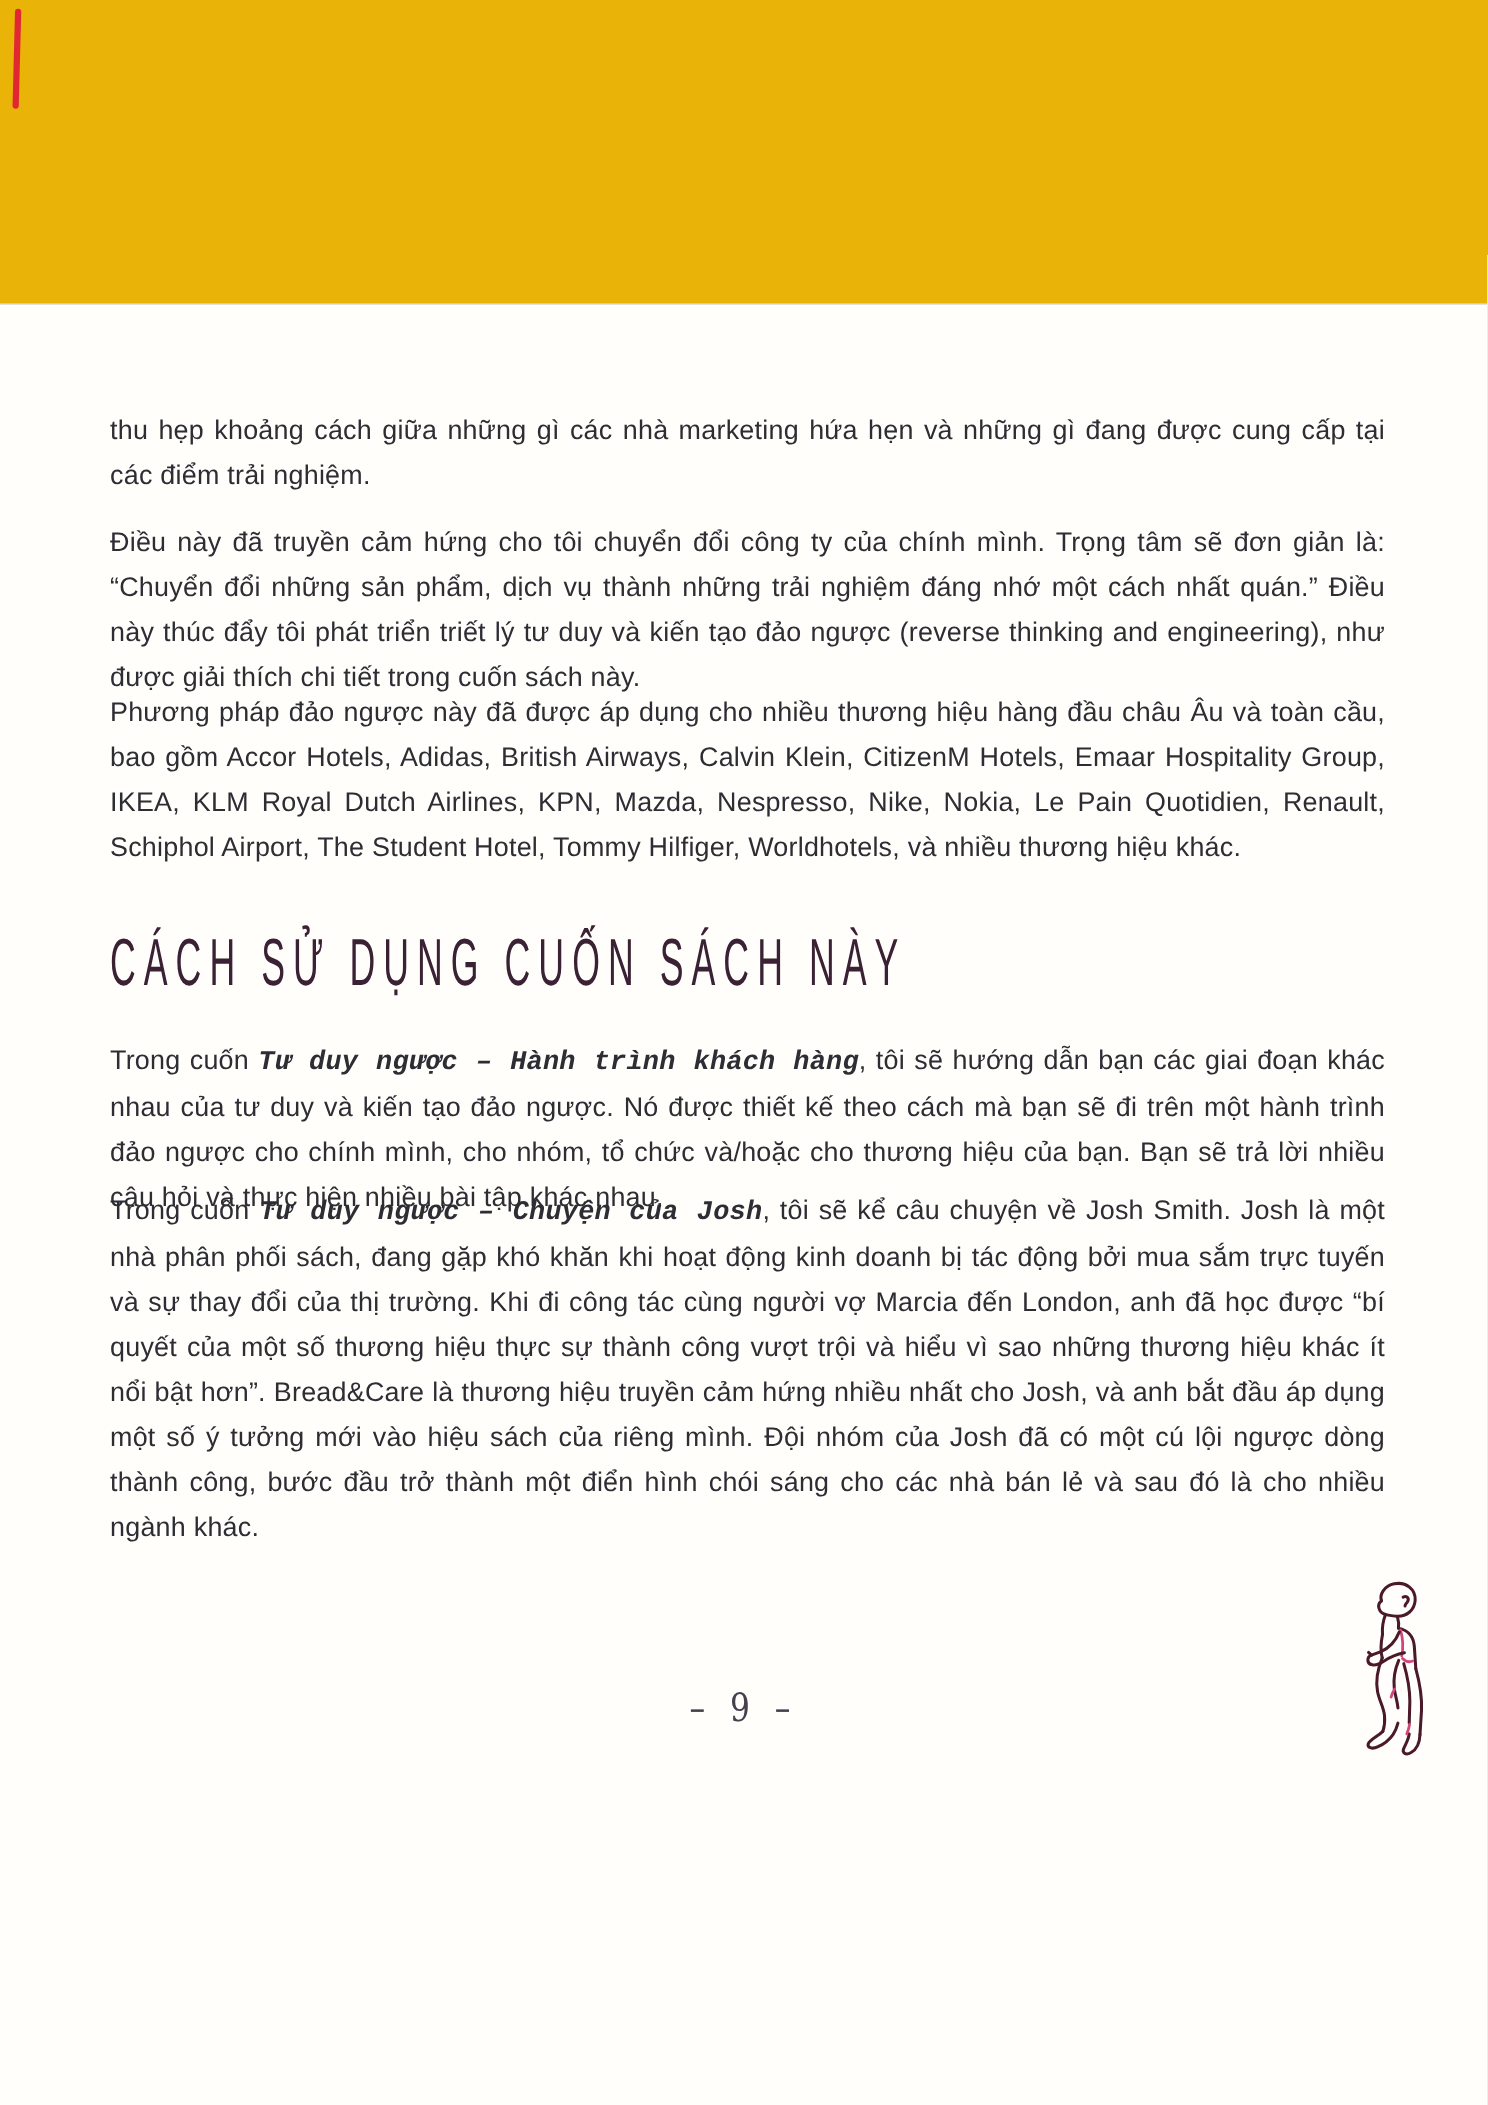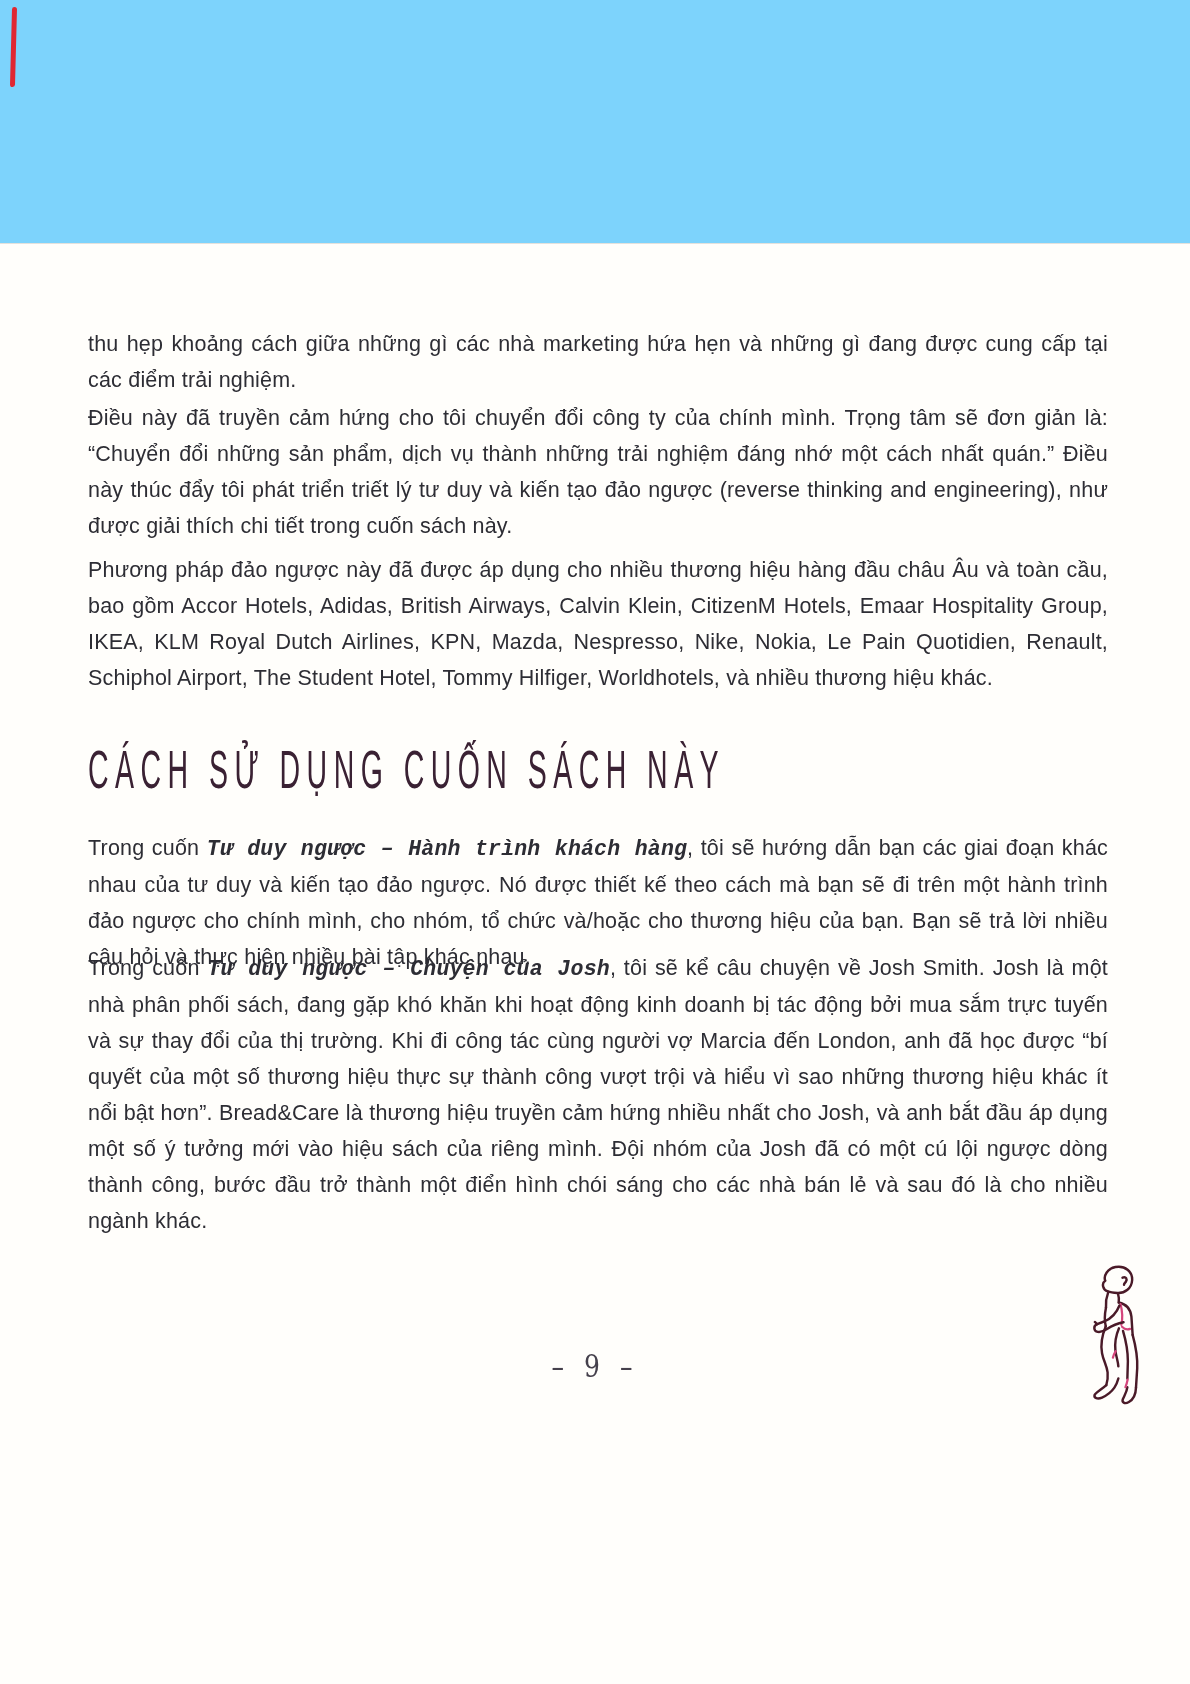--- a/index.html
+++ b/index.html
@@ -11,21 +11,21 @@
     --paper-edge:#e4e2dd;
     --paper:#fffefb;
     --pagenum:#45404c;
   }
   *{margin:0;padding:0;box-sizing:border-box;}
   html,body{background:#ffffff;}
   .page{
     position:relative;
     width:1190px;
     height:1684px;
-    background:#7dd3fc;
+    background:#eab308;
     overflow:hidden;
     font-family:"Liberation Sans", sans-serif;
     padding-left:48px;
   }
   
   .paper{
     position:absolute;
     left:0; top:243px; right:0; bottom:0;
     background:var(--paper);
     border-top:1px solid var(--paper-edge);
@@ -102,21 +102,21 @@
 <body>
 
 <div class="page">
 
   <div class="paper"></div>
 
   <div class="red-mark"></div>
 
   <p class="body-text" style="top:326px">thu hẹp khoảng cách giữa những gì các nhà marketing hứa hẹn và những gì đang được cung cấp tại các điểm trải nghiệm.</p>
 
-  <p class="body-text" style="top:400px">Điều này đã truyền cảm hứng cho tôi chuyển đổi công ty của chính mình. Trọng tâm sẽ đơn giản là: “Chuyển đổi những sản phẩm, dịch vụ thành những trải nghiệm đáng nhớ một cách nhất quán.” Điều này thúc đẩy tôi phát triển triết lý tư duy và kiến tạo đảo ngược (reverse thinking and engineering), như được giải thích chi tiết trong cuốn sách này.</p>
+  <p class="body-text" style="top:416px">Điều này đã truyền cảm hứng cho tôi chuyển đổi công ty của chính mình. Trọng tâm sẽ đơn giản là: “Chuyển đổi những sản phẩm, dịch vụ thành những trải nghiệm đáng nhớ một cách nhất quán.” Điều này thúc đẩy tôi phát triển triết lý tư duy và kiến tạo đảo ngược (reverse thinking and engineering), như được giải thích chi tiết trong cuốn sách này.</p>
 
   <p class="body-text" style="top:552px">Phương pháp đảo ngược này đã được áp dụng cho nhiều thương hiệu hàng đầu châu Âu và toàn cầu, bao gồm Accor Hotels, Adidas, British Airways, Calvin Klein, CitizenM Hotels, Emaar Hospitality Group, IKEA, KLM Royal Dutch Airlines, KPN, Mazda, Nespresso, Nike, Nokia, Le Pain Quotidien, Renault, Schiphol Airport, The Student Hotel, Tommy Hilfiger, Worldhotels, và nhiều thương hiệu khác.</p>
 
   <h1 class="section-heading">CÁCH SỬ DỤNG CUỐN SÁCH NÀY</h1>
 
   <p class="body-text" style="top:830px"><span>Trong cuốn </span><b>Tư duy ngược – Hành trình khách hàng</b><span>, tôi sẽ hướng dẫn bạn các giai đoạn khác nhau của tư duy và kiến tạo đảo ngược. Nó được thiết kế theo cách mà bạn sẽ đi trên một hành trình đảo ngược cho chính mình, cho nhóm, tổ chức và/hoặc cho thương hiệu của bạn. Bạn sẽ trả lời nhiều câu hỏi và thực hiện nhiều bài tập khác nhau.</span></p>
 
   <p class="body-text" style="top:950px"><span>Trong cuốn </span><b>Tư duy ngược – Chuyện của Josh</b><span>, tôi sẽ kể câu chuyện về Josh Smith. Josh là một nhà phân phối sách, đang gặp khó khăn khi hoạt động kinh doanh bị tác động bởi mua sắm trực tuyến và sự thay đổi của thị trường. Khi đi công tác cùng người vợ Marcia đến London, anh đã học được “bí quyết của một số thương hiệu thực sự thành công vượt trội và hiểu vì sao những thương hiệu khác ít nổi bật hơn”. Bread&amp;Care là thương hiệu truyền cảm hứng nhiều nhất cho Josh, và anh bắt đầu áp dụng một số ý tưởng mới vào hiệu sách của riêng mình. Đội nhóm của Josh đã có một cú lội ngược dòng thành công, bước đầu trở thành một điển hình chói sáng cho các nhà bán lẻ và sau đó là cho nhiều ngành khác.</span></p>
 
   <div class="page-number">– 9 –</div>

